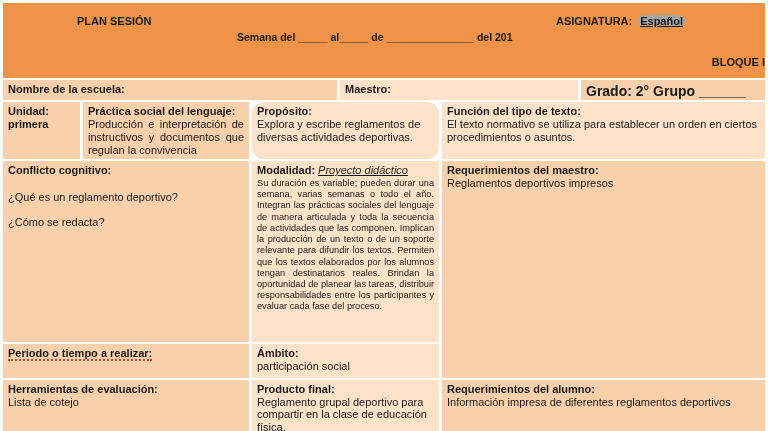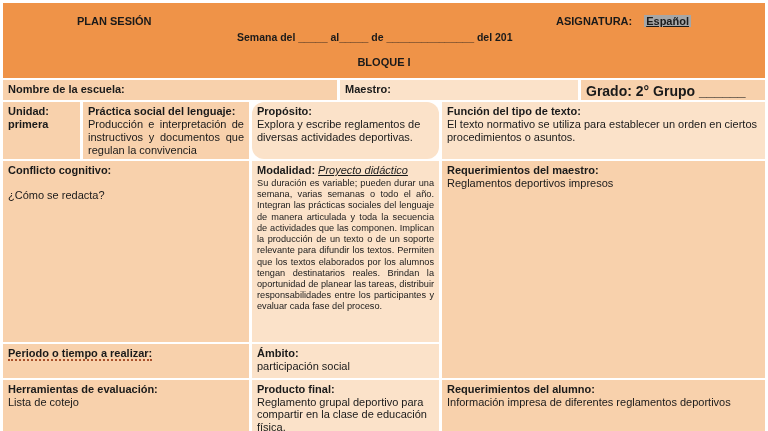--- a/index.html
+++ b/index.html
@@ -14,22 +14,22 @@
   .peach{background:var(--peach);}
   .light{background:var(--light);}
   .orange{background:var(--orange);}
   .lbl{font-weight:bold;}
   .just{text-align:justify;}
   
   #c-header{left:3px;top:3px;width:762px;height:75px;}
   .h-title{position:absolute;left:74px;top:12px;font-weight:bold;font-size:11px;}
   .h-asig{position:absolute;left:553px;top:12px;font-weight:bold;font-size:11px;}
   .h-semana{position:absolute;left:234px;top:28px;font-weight:bold;font-size:10.5px;}
-  .h-bloque{position:absolute;left:0;top:53px;width:100%;text-align:center;font-weight:bold;font-size:11px;}
-  .field{background:var(--field);text-decoration:underline;padding:0 2px;margin-left:12px;}
+  .h-bloque{position:absolute;left:0;top:53px;width:100%;text-align:right;font-weight:bold;font-size:11px;}
+  .field{background:var(--field);text-decoration:underline;padding:0 2px;margin-left:6px;border-radius:6px;}
   
   #c-nombre{left:3px;top:80px;width:334px;height:20px;}
   #c-maestro{left:340px;top:80px;width:238px;height:20px;}
   #c-grado{left:581px;top:80px;width:184px;height:20px;font-size:14px;}
   
   #c-unidad{left:3px;top:102px;width:77px;height:57px;}
   #c-practica{left:83px;top:102px;width:166px;height:57px;}
   #c-proposito{left:252px;top:102px;width:187px;height:57px;border-radius:12px;}
   #c-funcion{left:442px;top:102px;width:323px;height:57px;}
   
@@ -86,20 +86,21 @@
     <div class="lbl">Propósito:</div>
     <div>Explora y escribe reglamentos de diversas actividades deportivas.</div>
   </div>
   <div class="cell light" id="c-funcion">
     <div class="lbl">Función del tipo de texto:</div>
     <div>El texto normativo se utiliza para establecer un orden en ciertos procedimientos o asuntos.</div>
   </div>
 
   <div class="cell peach" id="c-conflicto">
     <div class="lbl">Conflicto cognitivo:</div>
+    <div class="q1">¿Qué es un reglamento deportivo?</div>
     <div class="q2">¿Cómo se redacta?</div>
   </div>
   <div class="cell light" id="c-modalidad">
     <div>
       <span class="lbl">Modalidad:</span><span class="modalidad-value">Proyecto didáctico</span>
     </div>
     <div class="modalidad-desc">Su duración es variable; pueden durar una semana, varias semanas o todo el año. Integran las prácticas sociales del lenguaje de manera articulada y toda la secuencia de actividades que las componen. Implican la producción de un texto o de un soporte relevante para difundir los textos. Permiten que los textos elaborados por los alumnos tengan destinatarios reales. Brindan la oportunidad de planear las tareas, distribuir responsabilidades entre los participantes y evaluar cada fase del proceso.</div>
   </div>
   <div class="cell peach" id="c-reqmaestro">
     <div class="lbl">Requerimientos del maestro:</div>

